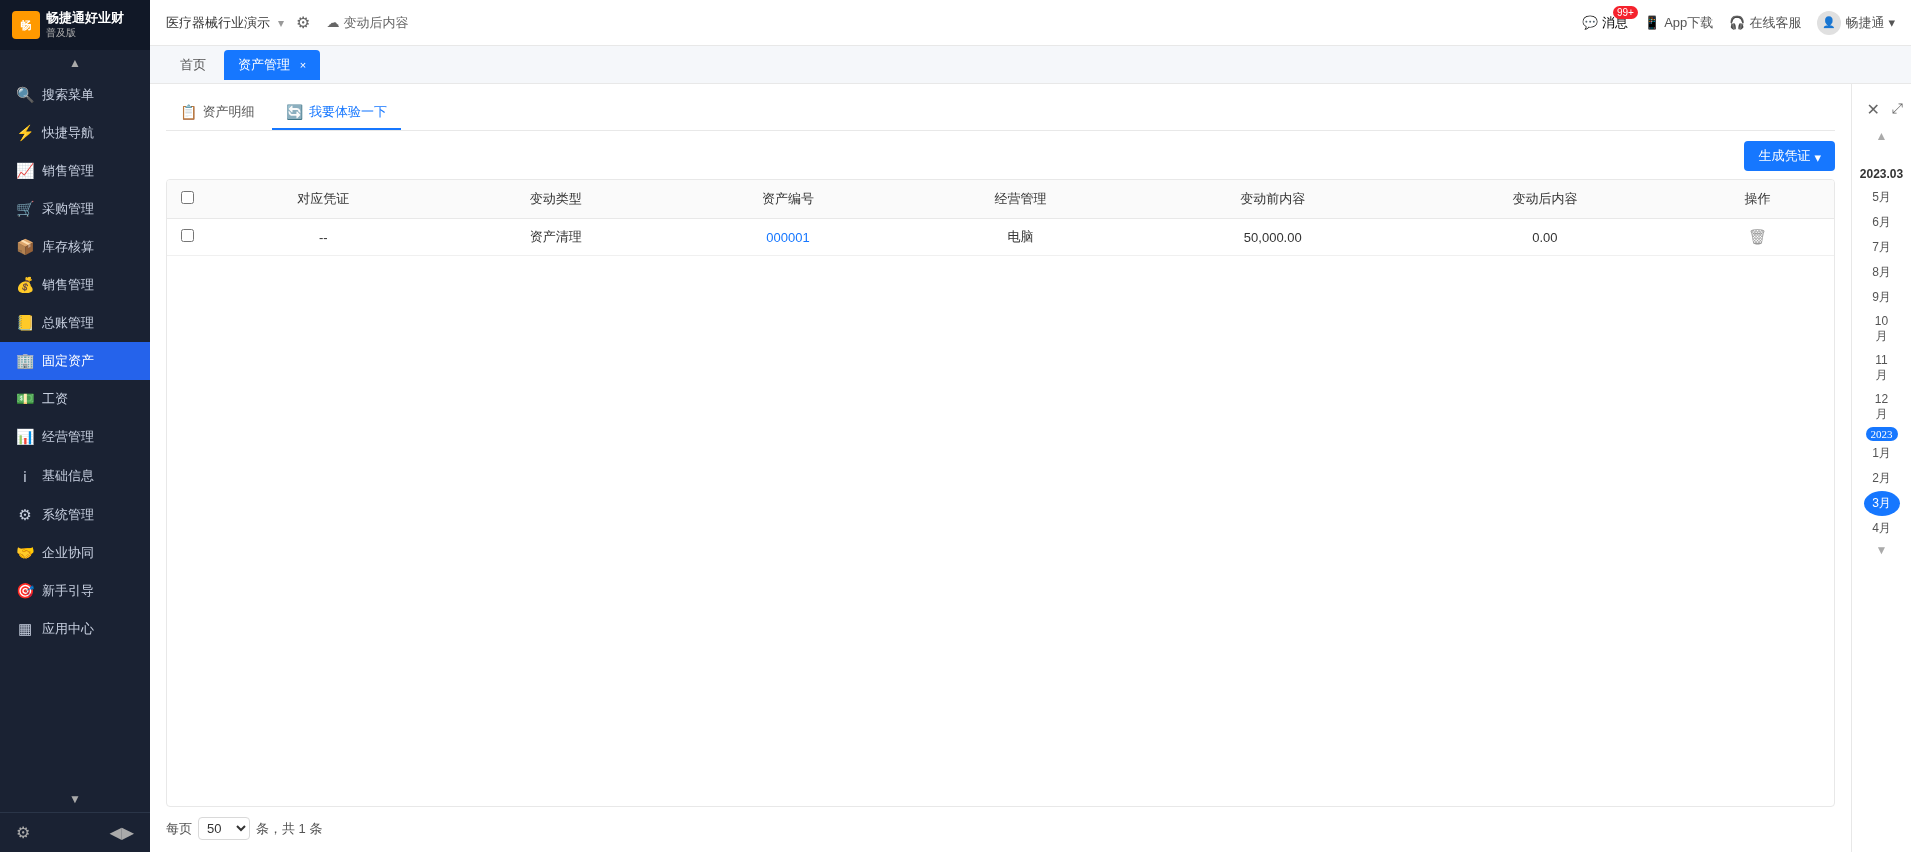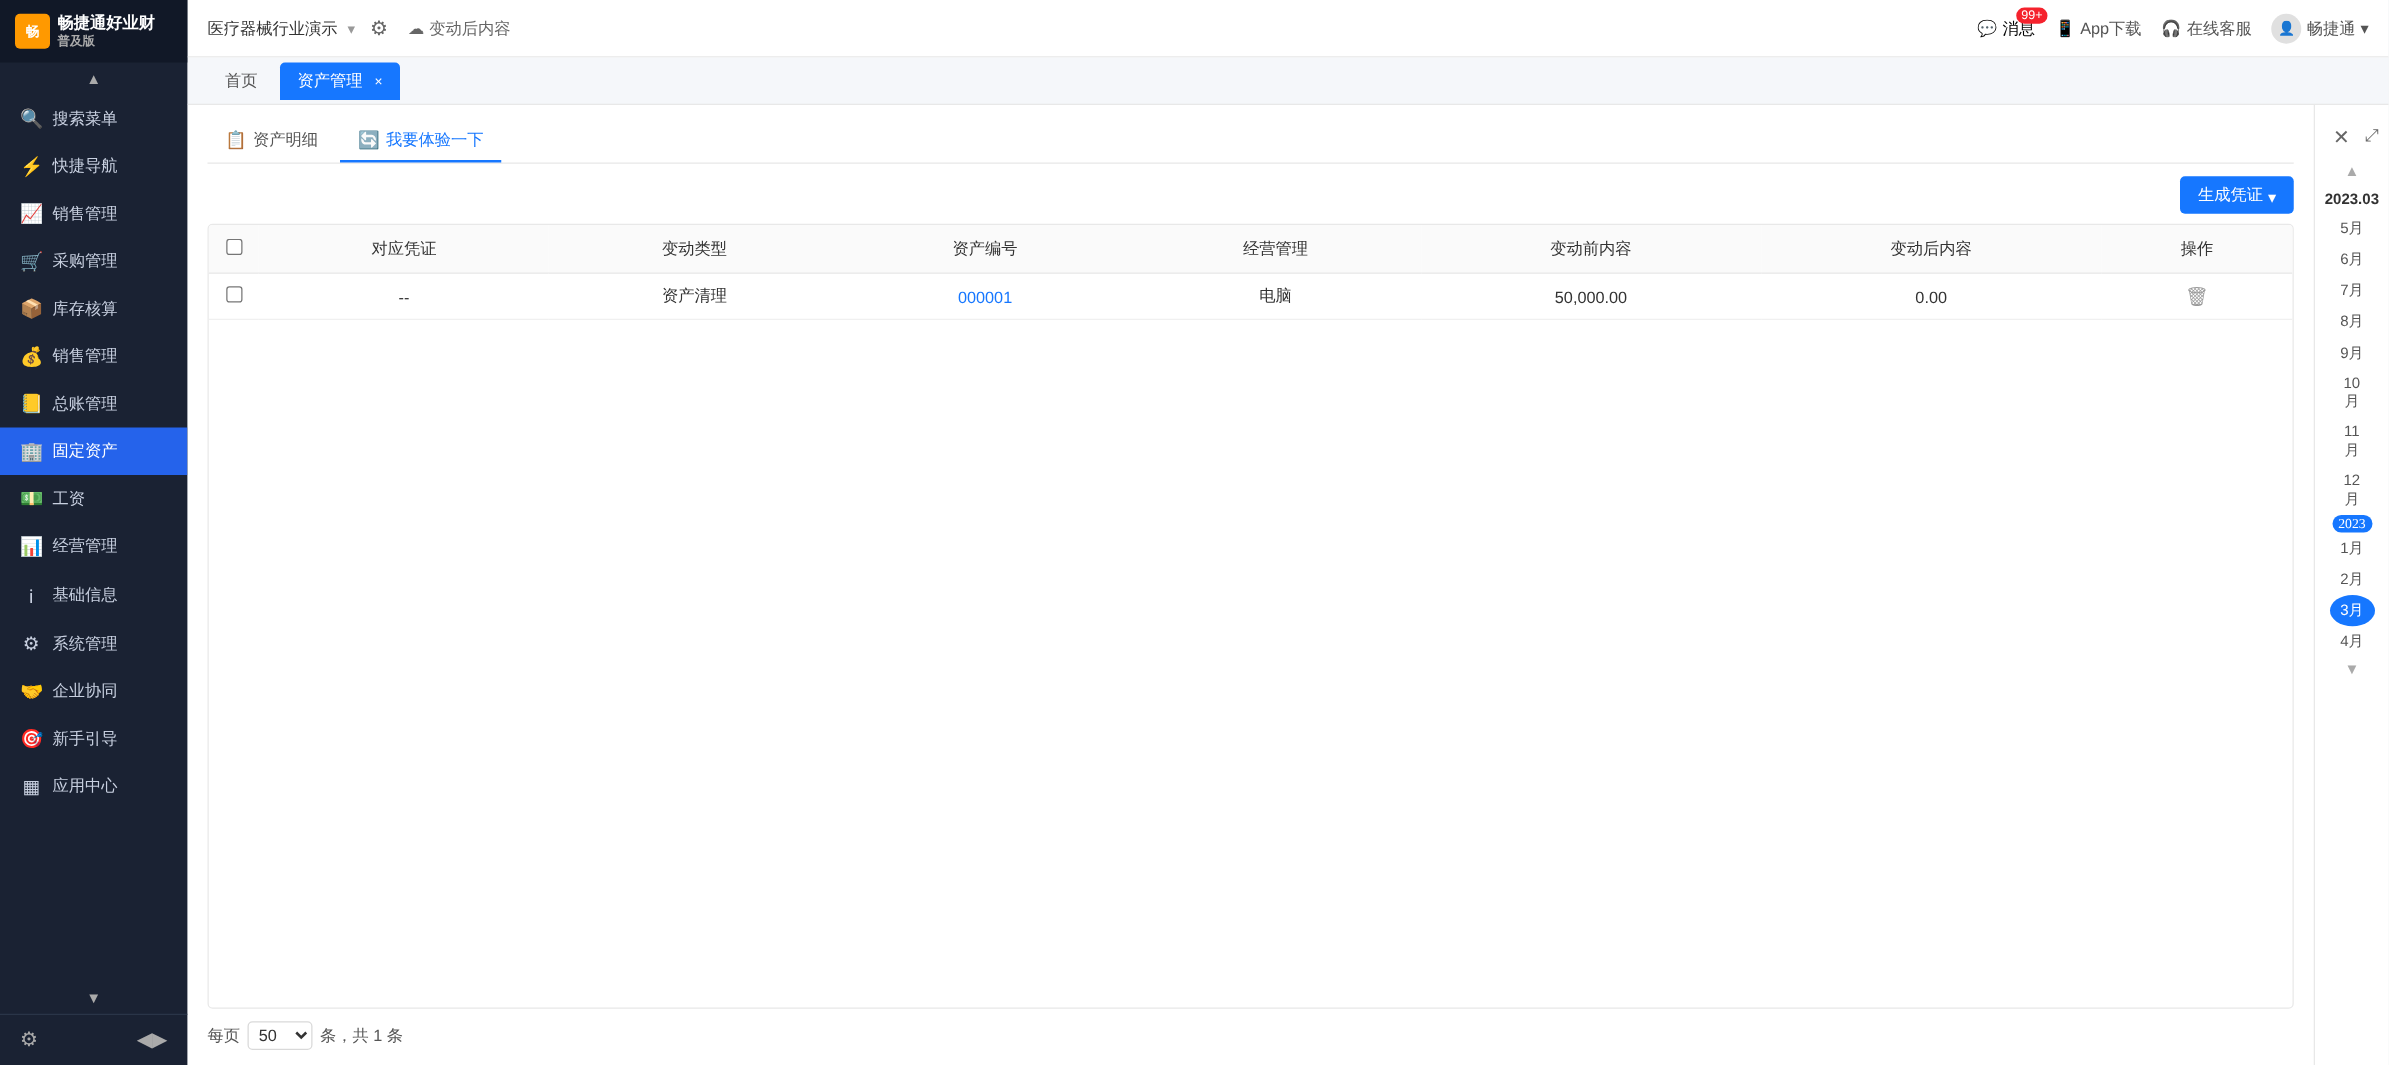--- a/index.html
+++ b/index.html
@@ -26,21 +26,21 @@
       min-height: 50px;
     }
     .sidebar-header .logo-icon {
       width: 28px; height: 28px;
       background: #f90;
       border-radius: 4px;
       display: flex; align-items: center; justify-content: center;
       font-weight: bold; color: #fff; font-size: 11px;
     }
     .sidebar-header .app-name { font-size: 13px; font-weight: bold; color: #fff; line-height: 1.2; }
-    .sidebar-header .version { font-size: 10px; color: #aaa; font-weight: bold; }
+    .sidebar-header .version { font-size: 10px; color: #aaa; }
     .sidebar-scroll {
       flex: 1;
       overflow-y: auto;
       overflow-x: hidden;
     }
     .sidebar-scroll::-webkit-scrollbar { width: 4px; }
     .sidebar-scroll::-webkit-scrollbar-thumb { background: #333; }
     .sidebar-item {
       display: flex;
       align-items: center;
@@ -243,21 +243,21 @@
       display: flex;
       flex-direction: column;
       align-items: center;
       padding: 8px 0;
       flex-shrink: 0;
       position: relative;
     }
     .panel-close { font-size: 16px; color: #666; cursor: pointer; padding: 4px; }
     .panel-expand { font-size: 14px; color: #666; cursor: pointer; padding: 4px; }
     .panel-header-btns { display: flex; gap: 4px; padding: 4px; align-self: flex-end; }
-    .year-label { font-size: 12px; color: #333; font-weight: bold; margin: 6px 0 4px 0; }
+    .year-label { font-size: 12px; color: #333; font-weight: bold; margin: 22px 0 4px 0; }
     .month-item {
       font-size: 12px;
       color: #555;
       padding: 4px 8px;
       cursor: pointer;
       border-radius: 50%;
       width: 36px;
       text-align: center;
     }
     .month-item.active {

